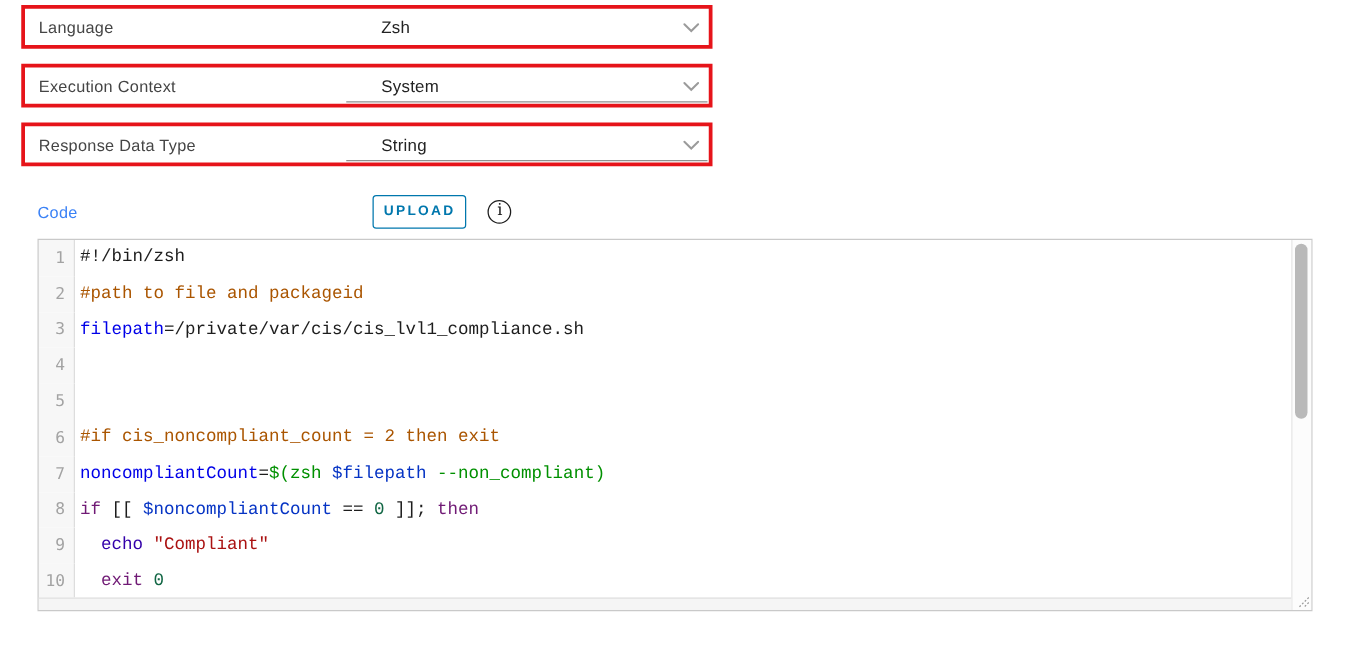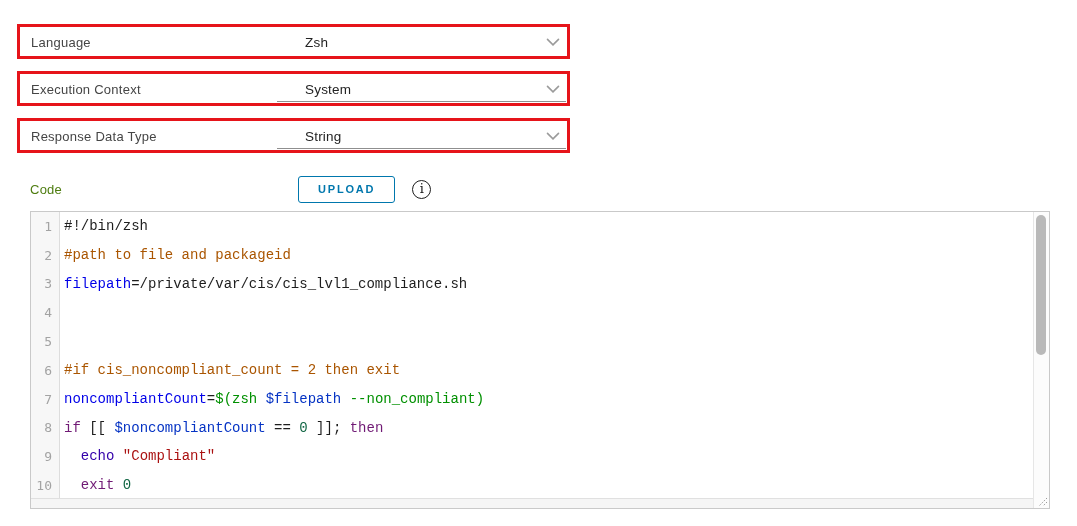--- a/index.html
+++ b/index.html
@@ -4,21 +4,21 @@
 <style>
   * { box-sizing: border-box; }
   html,body { margin:0; padding:0; }
   body {
     width:1077px; height:526px; background:#ffffff;
     font-family:"Liberation Sans", sans-serif; overflow:hidden;
   }
   .page { position:relative; width:1077px; height:526px; }
 
   
-  .rows { padding-top:24px; margin-left:17px; }
+  .rows { padding-top:4px; margin-left:17px; }
   .field-row {
     position:relative; width:553px; height:35px; margin-bottom:12px;
     border:3px solid #e6141a; background:#fff;
   }
   .field-label {
     position:absolute; left:11px; top:50%; transform:translateY(-50%);
     font-size:13px; color:#454545; letter-spacing:.25px;
   }
   .field-select { position:absolute; left:257px; top:0; width:289px; height:100%; cursor:pointer; }
   .field-select.underlined::after {
@@ -26,23 +26,23 @@
     border-bottom:1px solid #8f8f8f;
   }
   .select-value {
     position:absolute; left:28px; top:50%; transform:translateY(-50%);
     font-size:13.5px; color:#232323; letter-spacing:.2px;
   }
   .chevron { position:absolute; right:6px; top:50%; transform:translateY(-46%); line-height:0; }
 
   
   .code-row { margin:22px 0 0 30px; display:flex; align-items:center; height:28px; }
-  .code-label { font-size:13px; color:#4d7c0f; letter-spacing:.25px; }
+  .code-label { font-size:13px; color:#3b82f6; letter-spacing:.25px; }
   .upload-btn {
-    margin-left:236px; height:27px; padding:0 19px;
+    margin-left:236px; height:27px; padding:0 8px;
     border:1px solid #0077ad; border-radius:3px; background:#fff;
     color:#0077ad; font-family:inherit; font-size:11px; font-weight:600;
     letter-spacing:1.8px; cursor:pointer;
   }
   .info-icon {
     margin-left:17px; width:19px; height:19px; border:1.5px solid #1c1c1c;
     border-radius:50%; display:flex; align-items:center; justify-content:center;
     font-family:"DejaVu Serif", serif; font-size:13px; line-height:1; color:#111;
     padding-bottom:1px; cursor:pointer;
   }

